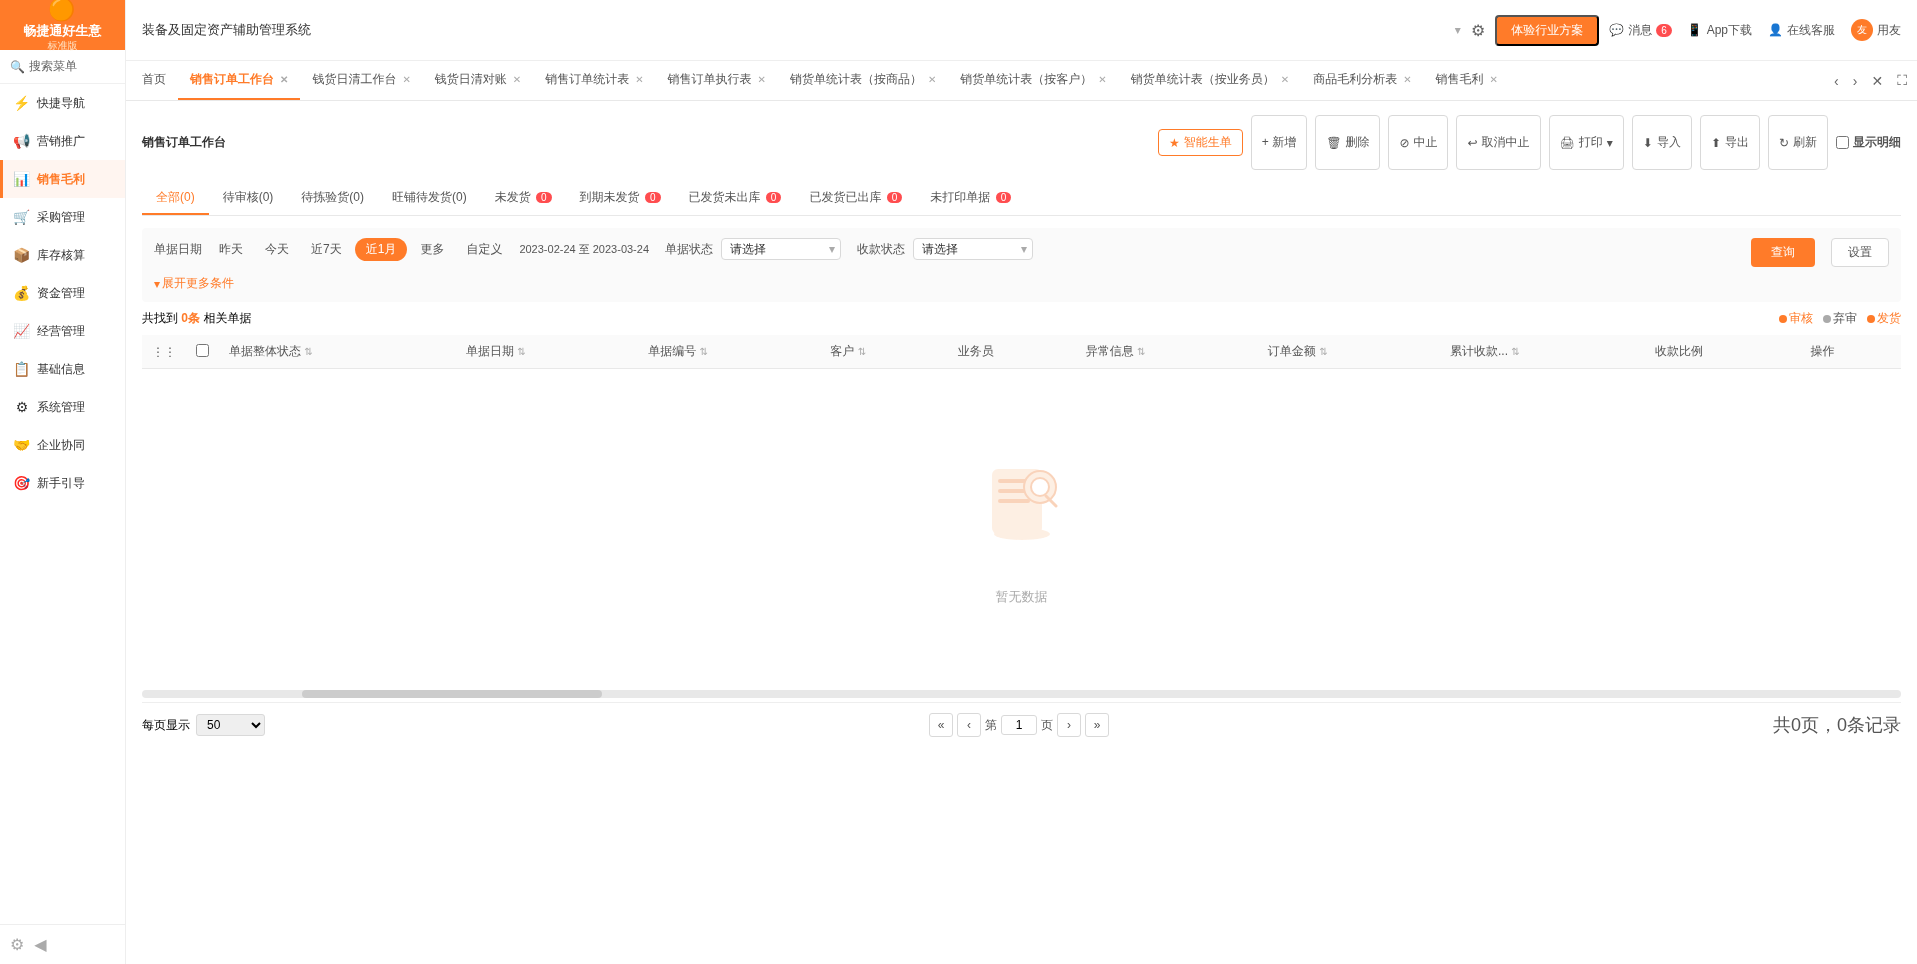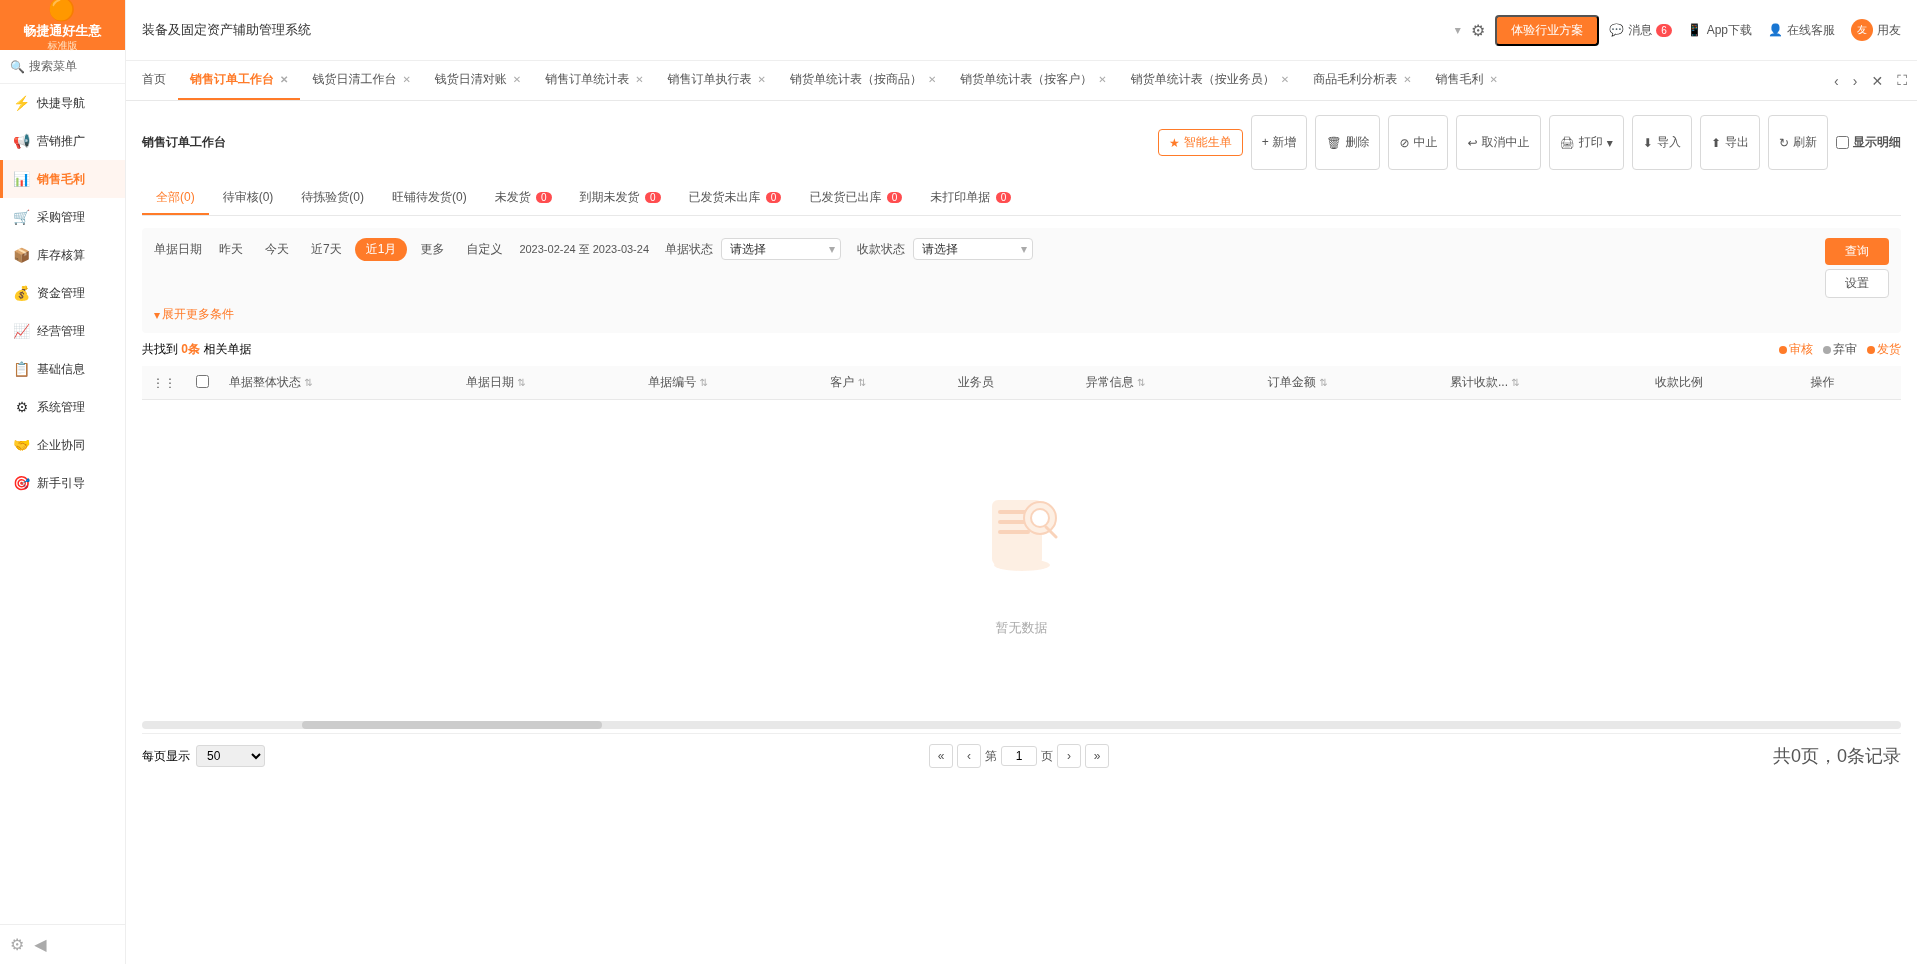--- a/index.html
+++ b/index.html
@@ -324,21 +324,21 @@
           </div>
         </div>
         <div style="display:flex;align-items:center;gap:8px;">
           <span class="filter-label">收款状态</span>
           <div class="filter-select-wrap">
             <select class="filter-select">
               <option>请选择</option>
             </select>
           </div>
         </div>
-        <div style="margin-left:auto;display:flex;flex-direction:column;gap:4px;">
+        <div style="margin-left:auto;display:flex;flex-direction:row;gap:16px;">
           <button class="btn-query">查询</button>
           <button class="btn-set">设置</button>
         </div>
       </div>
       <div style="display:flex;align-items:center;margin-top:8px;">
         <span class="filter-expand">
           <span>▾</span>
           <span>展开更多条件</span>
         </span>
       </div>

